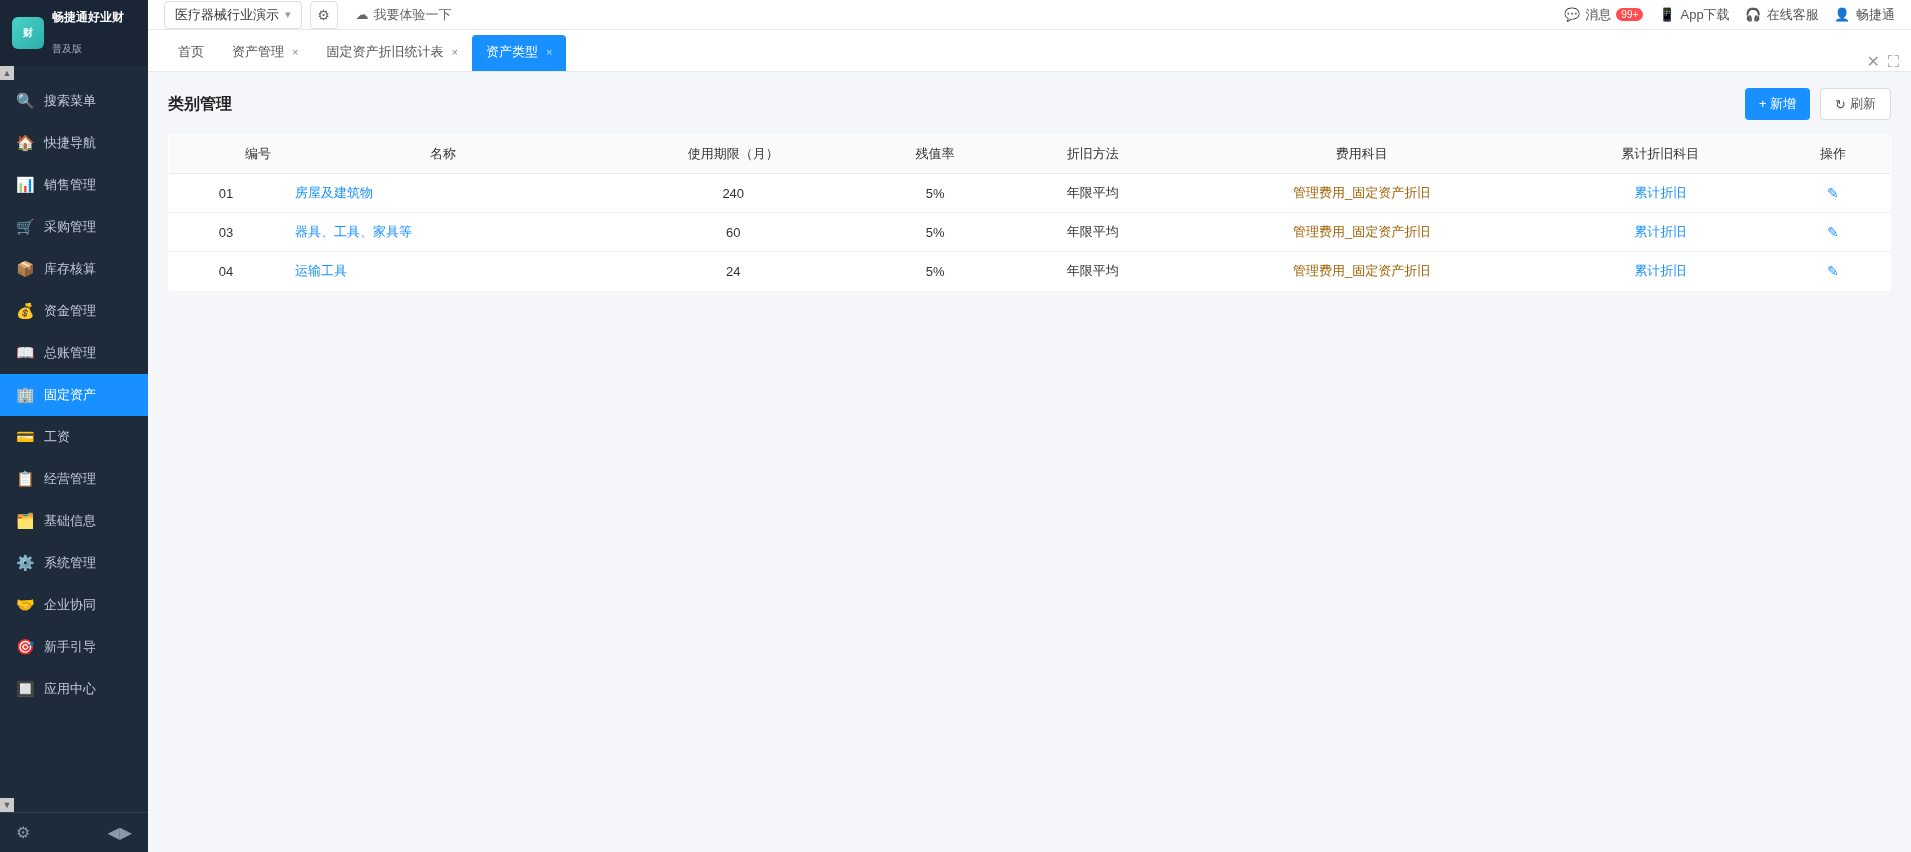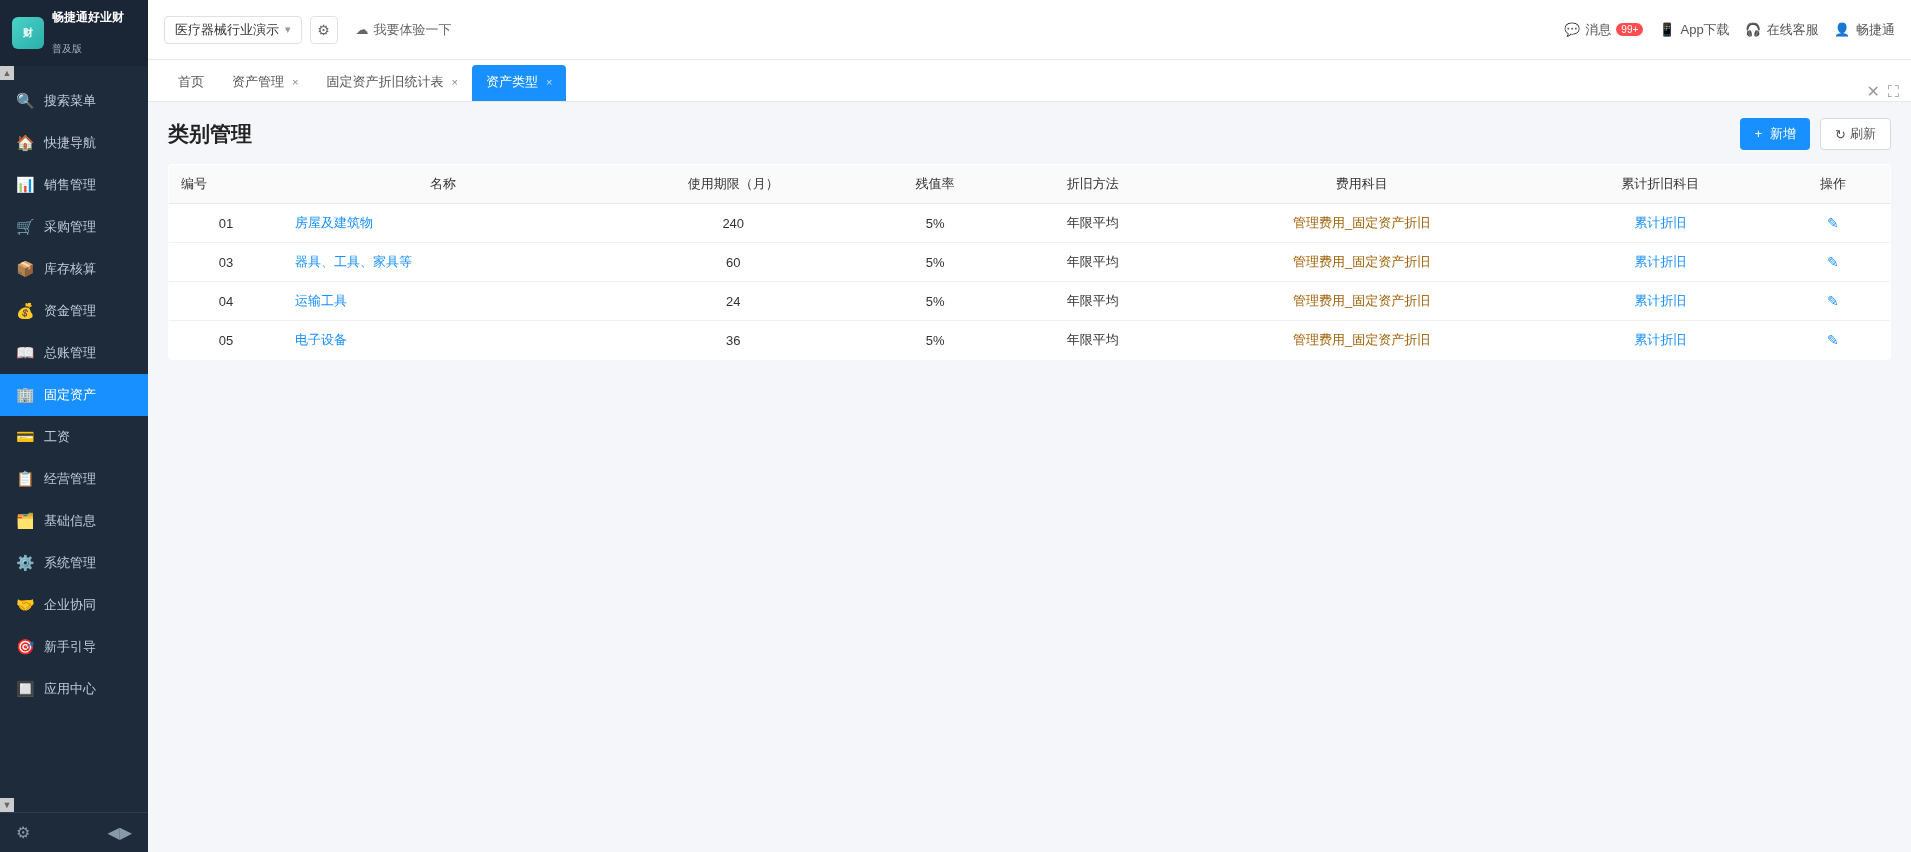--- a/index.html
+++ b/index.html
@@ -71,21 +71,21 @@
     
     .main {
       flex: 1;
       display: flex;
       flex-direction: column;
       min-width: 0;
     }
 
     
     .topbar {
-      height: 60px;
+      height: 30px;
       background: #fff;
       border-bottom: 1px solid #e8e8e8;
       display: flex;
       align-items: center;
       padding: 14px 16px;
       gap: 24px;
     }
     .topbar-left {
       display: flex;
       align-items: center;
@@ -180,34 +180,34 @@
       padding: 16px 20px;
       overflow-y: auto;
     }
     .page-header {
       display: flex;
       align-items: center;
       justify-content: space-between;
       margin-bottom: 14px;
     }
     .page-title {
-      font-size: 21px;
+      font-size: 16px;
       font-weight: bold;
       color: #222;
     }
     .header-actions { display: flex; gap: 10px; }
     .btn-primary {
       background: #1890ff;
       color: white;
       border: none;
       border-radius: 4px;
       padding: 6px 14px;
       font-size: 13px;
       cursor: pointer;
-      display: flex; align-items: center; gap: 4px; font-family: Liberation Mono, monospace;
+      display: flex; align-items: center; gap: 4px;
     }
     .btn-default {
       background: #fff;
       color: #555;
       border: 1px solid #d9d9d9;
       border-radius: 4px;
       padding: 6px 14px;
       font-size: 13px;
       cursor: pointer;
       display: flex; align-items: center; gap: 4px;
@@ -226,21 +226,21 @@
       background: #fafafa;
     }
     .data-table th {
       padding: 10px 12px;
       font-size: 13px;
       color: #333;
       font-weight: 500;
       border-bottom: 1px solid #e8e8e8;
       text-align: center;
     }
-    .data-table th:first-child { text-align: left; }
+    .data-table th:first-child { text-align: right; }
     .data-table td {
       padding: 10px 12px;
       font-size: 13px;
       color: #333;
       border-bottom: 1px solid #f0f0f0;
       text-align: center;
     }
     .data-table td:nth-child(2) { text-align: left; color: #1890ff; }
     .data-table td:nth-child(6) { color: #a16207; }
     .data-table td:nth-child(7) { color: #1890ff; }
@@ -443,26 +443,16 @@
           <tr>
             <td>04</td>
             <td>运输工具</td>
             <td>24</td>
             <td>5%</td>
             <td>年限平均</td>
             <td>管理费用_固定资产折旧</td>
             <td>累计折旧</td>
             <td><span class="edit-icon">✎</span></td>
           </tr>
-          <tr>
-            <td>05</td>
-            <td>电子设备</td>
-            <td>36</td>
-            <td>5%</td>
-            <td>年限平均</td>
-            <td>管理费用_固定资产折旧</td>
-            <td>累计折旧</td>
-            <td><span class="edit-icon">✎</span></td>
-          </tr>
         </tbody>
     </table>
   </div>
 </div>
 
 </body></html>

